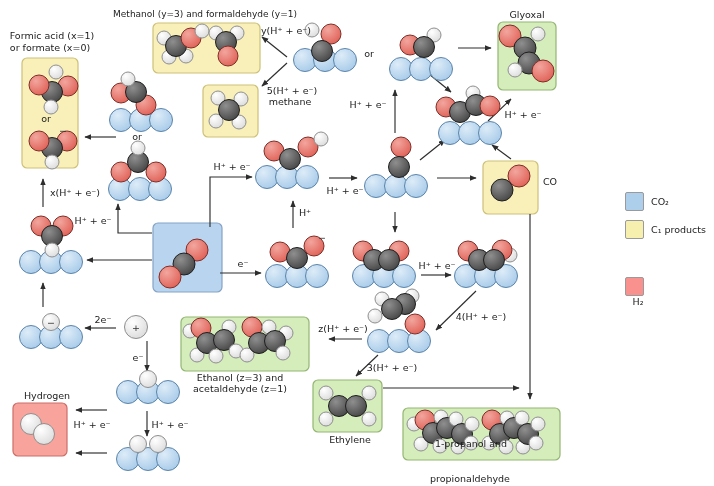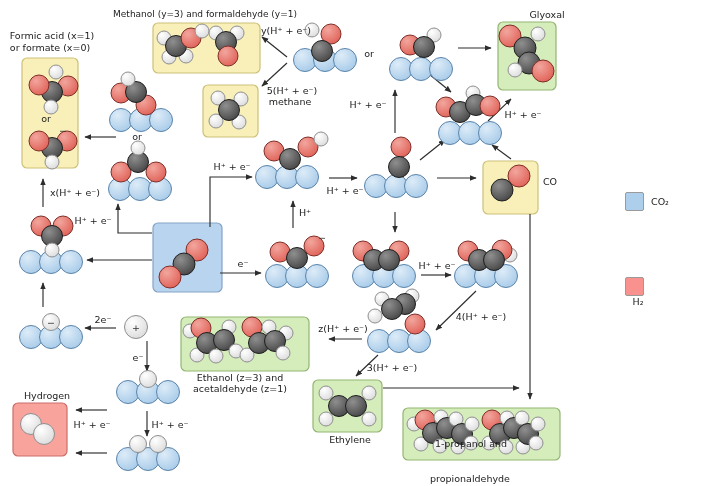--- a/index.html
+++ b/index.html
@@ -327,21 +327,21 @@
         <circle cx="523" cy="447" r="7" fill="url(#gH)" stroke="#8f8f8f" stroke-width="1"></circle>
         <circle cx="528" cy="434" r="10.5" fill="url(#gC)" stroke="#1f1f1f" stroke-width="1"></circle>
         <circle cx="538" cy="424" r="7" fill="url(#gH)" stroke="#8f8f8f" stroke-width="1"></circle>
         <circle cx="536" cy="443" r="7" fill="url(#gH)" stroke="#8f8f8f" stroke-width="1"></circle>
       </g>
     </svg>
   <div id="labels-layer">
       <div class="lbl" style="left: 205px; top: 14px; font-size: 9px;">Methanol (y=3) and formaldehyde (y=1)</div>
       <div class="lbl" style="left: 52px; top: 36px;">Formic acid (x=1)</div>
       <div class="lbl" style="left: 50px; top: 48px;">or formate (x=0)</div>
-      <div class="lbl" style="left: 527px; top: 15px; margin-left: 20px;">Glyoxal</div>
+      <div class="lbl" style="left: 527px; top: 15px;">Glyoxal</div>
       <div class="lbl" style="left: 550px; top: 182px;">CO</div>
       <div class="lbl" style="left: 47px; top: 396px;">Hydrogen</div>
       <div class="lbl" style="left: 240px; top: 378px;">Ethanol (z=3) and</div>
       <div class="lbl" style="left: 240px; top: 389px;">acetaldehyde (z=1)</div>
       <div class="lbl" style="left: 350px; top: 440px;">Ethylene</div>
       <div class="lbl" style="left: 471px; top: 444px;">1-propanol and</div>
       <div class="lbl" style="left: 470px; top: 479px;">propionaldehyde</div>
       <div class="lbl" style="left: 286px; top: 31px;">y(H⁺ + e⁻)</div>
       <div class="lbl" style="left: 292px; top: 91px;">5(H⁺ + e⁻)</div>
       <div class="lbl" style="left: 290px; top: 102px;">methane</div>
@@ -363,18 +363,22 @@
       <div class="lbl" style="left: 392px; top: 368px;">3(H⁺ + e⁻)</div>
       <div class="lbl" style="left: 46px; top: 119px;">or</div>
       <div class="lbl" style="left: 137px; top: 137px;">or</div>
       <div class="lbl" style="left: 369px; top: 54px;">or</div>
     </div>
   <div id="legend">
       <div class="legend-item" style="left: 625px; top: 192px;">
         <span class="legend-swatch" style="background: rgb(174, 207, 236);"></span>
         <span class="legend-label">CO₂</span>
       </div>
+      <div class="legend-item" style="left: 625px; top: 220px;">
+        <span class="legend-swatch" style="background: rgb(247, 239, 174);"></span>
+        <span class="legend-label">C₁ products</span>
+      </div>
       <div class="legend-item" style="left: 625px; top: 277px; flex-direction: column;">
         <span class="legend-swatch" style="background: rgb(249, 145, 142);"></span>
         <span class="legend-label">H₂</span>
       </div>
     </div>
 </div>
 
 </body></html>

